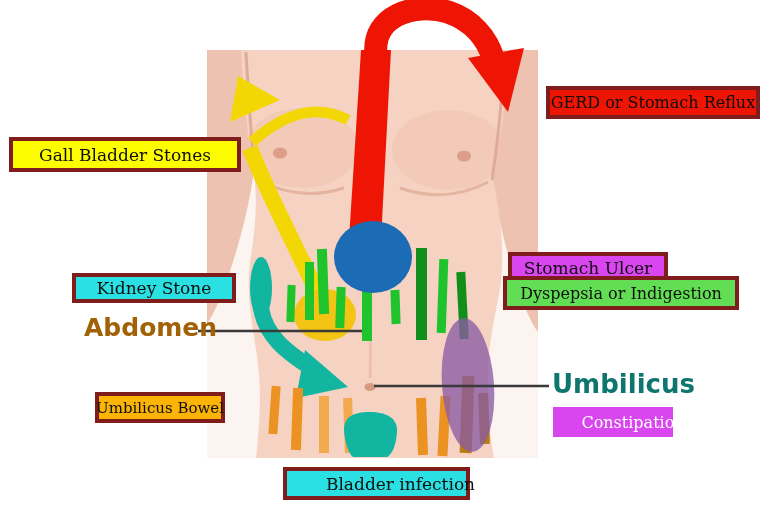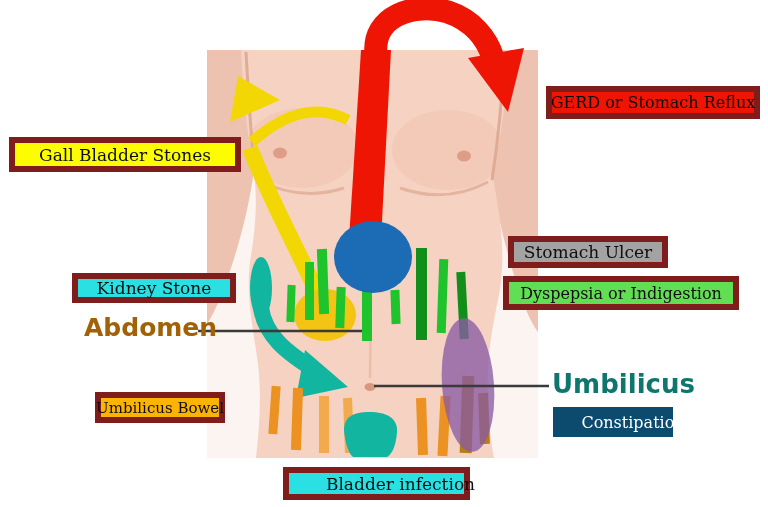--- a/index.html
+++ b/index.html
@@ -4,21 +4,21 @@
 <style>
   * { margin:0; padding:0; box-sizing:border-box; }
   html,body { background:#ffffff; }
   .scene {
     position:relative; width:768px; height:507px; overflow:hidden; background:#ffffff;
     font-family:"DejaVu Serif","Liberation Serif",serif;
   }
   .scene svg { position:absolute; left:0; top:0; width:768px; height:507px; }
   .lbl {
     position:absolute; display:flex; align-items:center; justify-content:center;
-    border:6px solid #7f1d1d; color:#0e0e0e; white-space:nowrap;
+    border:4px solid #7f1d1d; color:#0e0e0e; white-space:nowrap;
     font-family:"DejaVu Serif","Liberation Serif",serif; text-align:center;
   }
   #lbl-gall         { left:9px;   top:137px; width:232px; height:35px; font-size:17px; }
   #lbl-gerd         { left:546px; top:86px;  width:214px; height:33px; font-size:16px; }
   #lbl-ulcer        { left:508px; top:236px; width:160px; height:32px; font-size:17px; }
   #lbl-dyspepsia    { left:503px; top:276px; width:236px; height:34px; font-size:16px; }
   #lbl-kidney       { left:72px;  top:273px; width:164px; height:30px; font-size:17px; }
   #lbl-irritable    { left:95px;  top:392px; width:130px; height:31px; font-size:15px; }
   #lbl-constipation { left:553px; top:407px; width:120px; height:30px; font-size:16px; border:none; color:#ffffff; }
   #lbl-bladder      { left:283px; top:467px; width:187px; height:33px; font-size:17px; }
@@ -109,23 +109,23 @@
     <ellipse cx="468" cy="385" rx="26" ry="67" fill-opacity="0.78" transform="rotate(-4 468 385)" fill="#8a5ba4"></ellipse>
 
     <path d="M344,430 C344,417 353,412 370,412 C386,412 398,418 397,432 C396,446 392,454 387,457 L353,457 C348,453 345,442 344,430 Z" fill="#12b5a0"></path>
 
     <line x1="198" y1="331" x2="362" y2="331" stroke-width="2.5" stroke="#3a3a3a"></line>
     <line x1="374" y1="386" x2="549" y2="386" stroke-width="2.5" stroke="#3a3a3a"></line>
   </svg>
 
   <div class="lbl" id="lbl-gall" style="background-color: rgb(253, 253, 0);">Gall Bladder Stones</div>
   <div class="lbl" id="lbl-gerd" style="background-color: rgb(238, 21, 5);">GERD or Stomach Reflux</div>
-  <div class="lbl" id="lbl-ulcer" style="background-color: #a3a3a3;">Stomach Ulcer</div>
+  <div class="lbl" id="lbl-ulcer" style="background-color: #d946ef; margin-top: 16px;">Stomach Ulcer</div>
   <div class="lbl" id="lbl-dyspepsia" style="background-color: rgb(98, 222, 84);">Dyspepsia or Indigestion</div>
   <div class="lbl" id="lbl-kidney" style="background-color: rgb(42, 224, 226);">Kidney Stone</div>
   <div class="lbl" id="lbl-irritable" style="background-color: rgb(251, 179, 5);">Umbilicus Bowel</div>
-  <div class="lbl" id="lbl-constipation" style="background-color: #0c4a6e; padding-left: 40px;">Constipation</div>
+  <div class="lbl" id="lbl-constipation" style="background-color: #d946ef; padding-left: 40px;">Constipation</div>
   <div class="lbl" id="lbl-bladder" style="background-color: rgb(42, 224, 226); padding-left: 48px;">Bladder infection</div>
 
   <div class="ptr-text" id="txt-abdomen">Abdomen</div>
   <div class="ptr-text" id="txt-umbilicus">Umbilicus</div>
 
 </div>
 
 </body></html>

